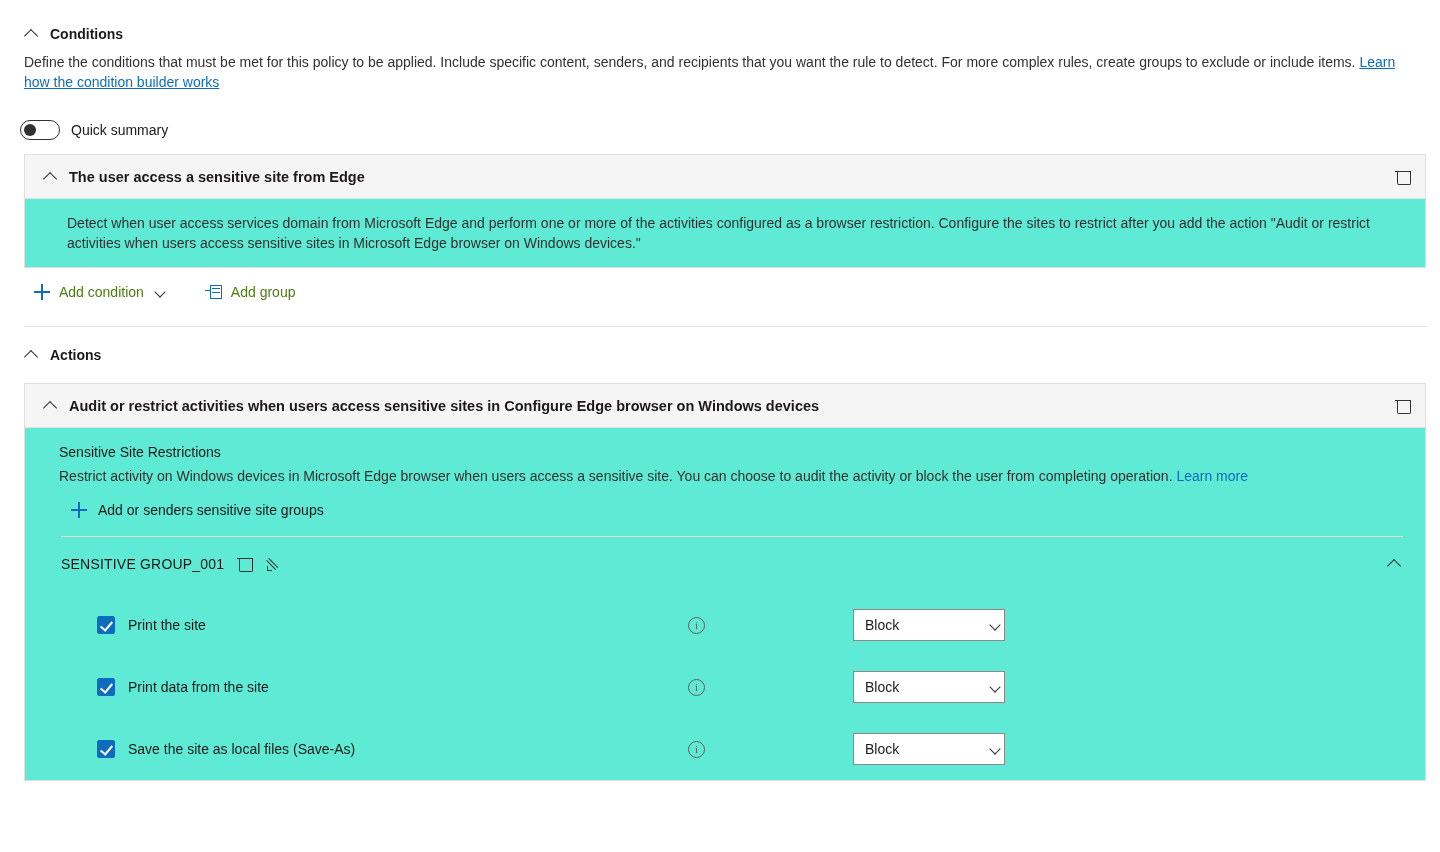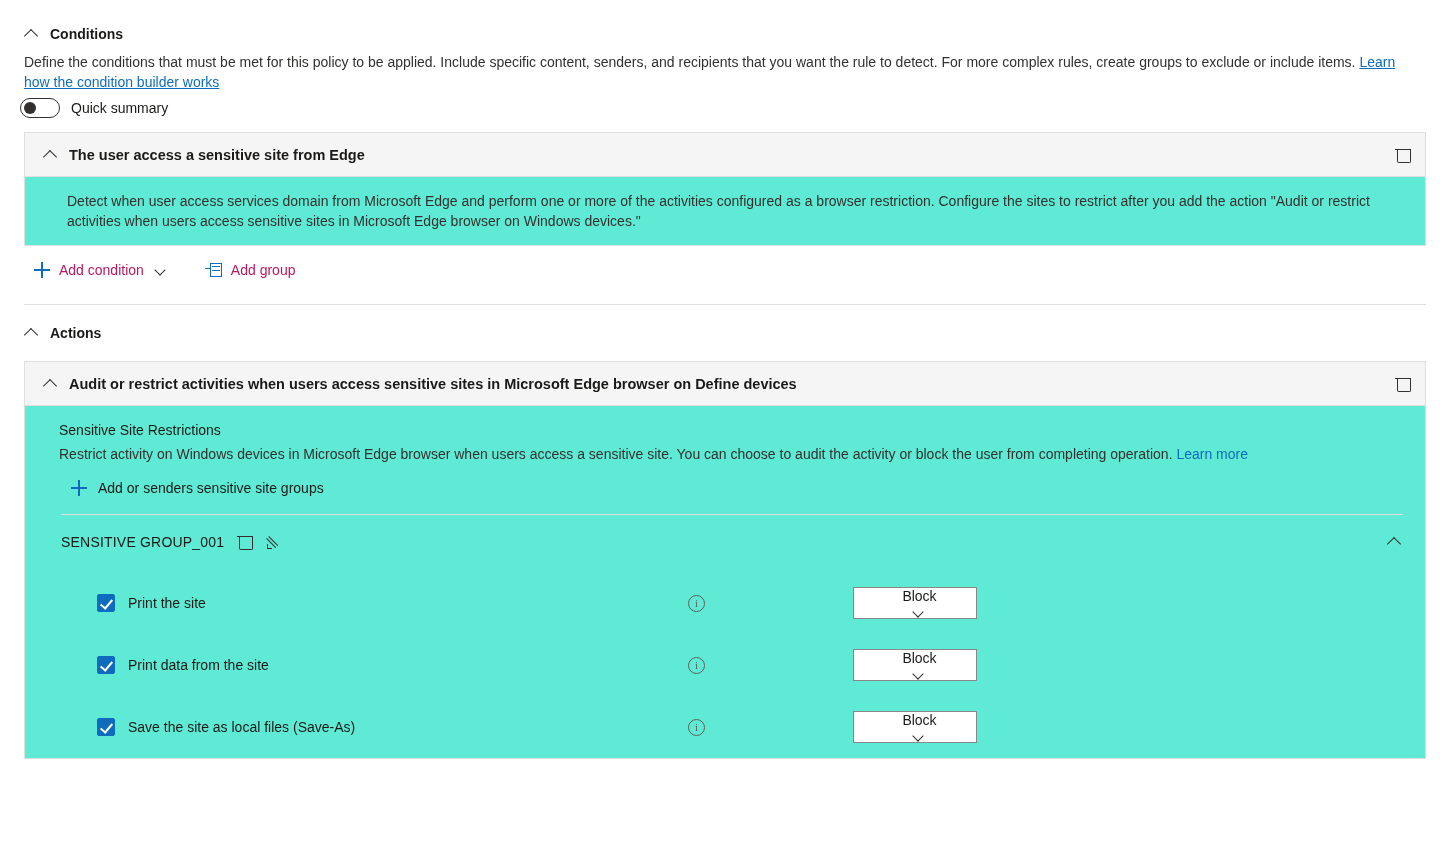--- a/index.html
+++ b/index.html
@@ -59,21 +59,21 @@
     text-decoration: underline;
     cursor: pointer;
   }
 
   
   .toggle-row {
     display: flex;
     align-items: center;
     gap: 11px;
     padding-left: 20px;
-    margin-top: 6px;
+    margin-top: 28px;
   }
   .toggle {
     width: 40px;
     height: 20px;
     border-radius: 10px;
     background: #ffffff;
     border: 1px solid #323130;
     position: relative;
     cursor: pointer;
     flex: 0 0 40px;
@@ -147,21 +147,21 @@
     align-items: center;
     gap: 30px;
     margin: 12px 0 0 24px;
     padding-left: 6px;
   }
   .addbtn {
     display: flex;
     align-items: center;
     gap: 9px;
     font-size: 14px;
-    color: #be185d;
+    color: #4d7c0f;
     cursor: pointer;
     padding: 4px 4px;
   }
   .plus {
     position: relative;
     width: 16px; height: 16px;
     flex: 0 0 16px;
   }
   .plus::before, .plus::after {
     content: "";
@@ -324,32 +324,31 @@
     content: "i";
     position: absolute;
     left: 0; right: 0; top: -1px;
     text-align: center;
     font-size: 11px;
     font-family: "Liberation Serif", serif;
     color: #605e5c;
     line-height: 17px;
   }
   .dropdown {
-    width: 124px;
+    width: 152px;
     height: 32px;
     border: 1px solid #8a8886;
     background: #ffffff;
     margin-left: 148px;
     display: flex;
     align-items: center;
     padding: 0 2px 0 11px;
     font-size: 14px;
     color: #1b1a19;
     cursor: pointer;
-    flex-direction: column;
   }
   .dropdown .val { flex: 1 1 auto; }
   .dropdown .caret {
     width: 11px; height: 11px;
     position: relative;
     flex: 0 0 11px;
   }
   .dropdown .caret::before {
     content: "";
     position: absolute;
@@ -410,21 +409,21 @@
 
   <div class="section-head" style="margin-top:18px;">
     <span class="chev"></span>
     <span class="section-title">Actions</span>
   </div>
 
 
   <div class="card" style="margin-top:18px;">
     <div class="card-header">
       <span class="chev"></span>
-      <span class="title">Audit or restrict activities when users access sensitive sites in Microsoft Edge browser on Define devices</span>
+      <span class="title">Audit or restrict activities when users access sensitive sites in Configure Edge browser on Windows devices</span>
       <span class="trash"></span>
     </div>
 
     <div>
       <div class="sub-title">Sensitive Site Restrictions</div>
       <div class="sub-desc">
         <span>Restrict activity on Windows devices in Microsoft Edge browser when users access a sensitive site. You can choose to audit the activity or block the user from completing operation. </span><a class="link" style="text-decoration:none;">Learn more</a>
       </div>
 
       <div class="addgroups">

